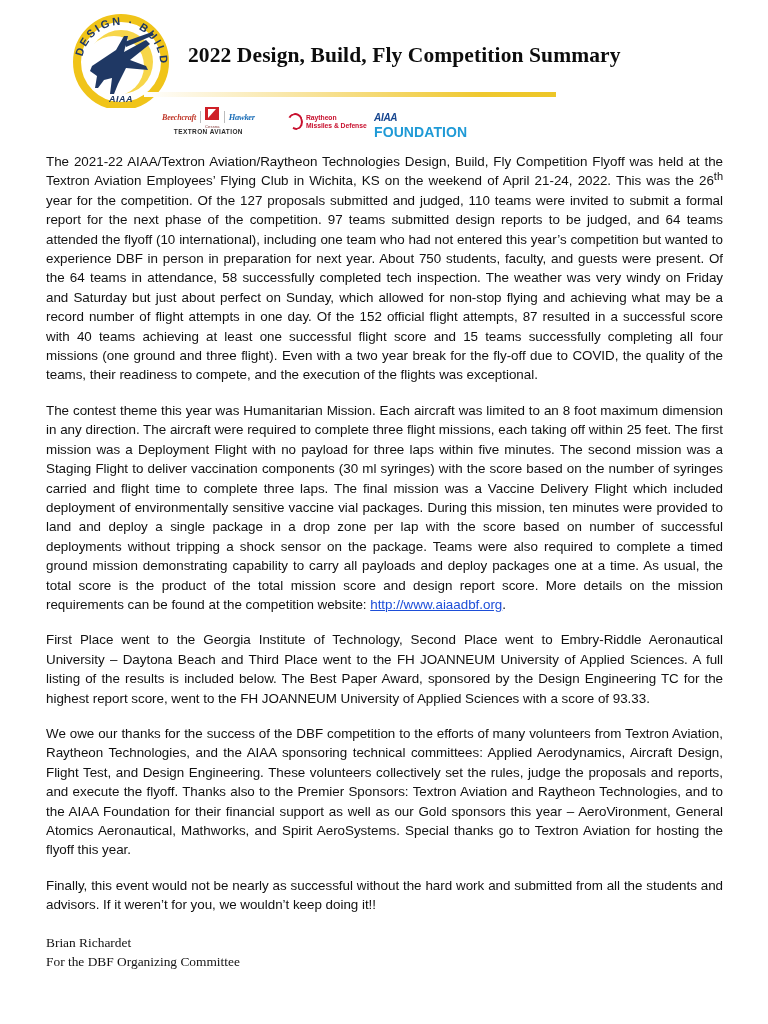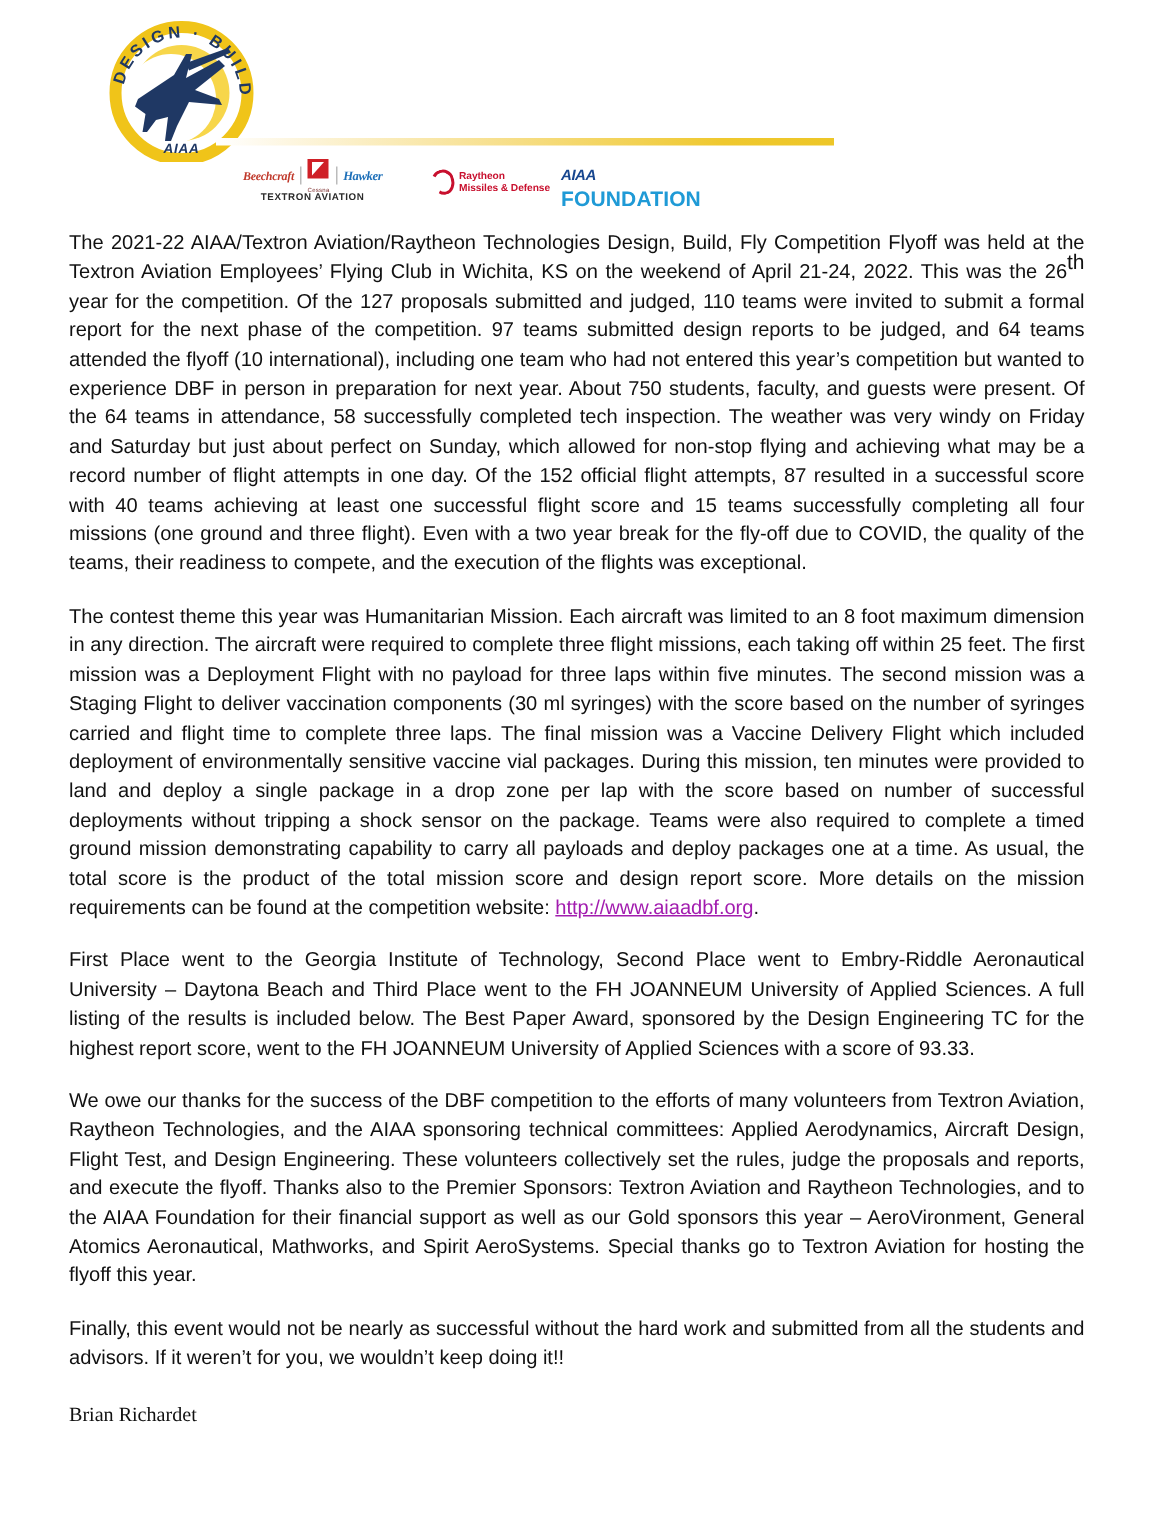--- a/index.html
+++ b/index.html
@@ -193,27 +193,27 @@
     line-height: 19.4px;
     text-align: justify;
     color: #111111;
     letter-spacing: -0.02px;
   }
   p.body-par:last-child { margin-bottom: 0; }
 
   .no-justify { text-align: left; }
 
   sup {
-    font-size: 14px;
+    font-size: 11px;
     vertical-align: super;
     line-height: 0;
   }
 
   a.weblink {
-    color: #a21caf;
+    color: #1d4ed8;
   }
 
   .signature {
     margin-top: 18px;
   }
   .signature div {
     font-family: Liberation Serif, serif;
     font-size: 13.4px;
     line-height: 19.4px;
     color: #111111;
@@ -245,20 +245,21 @@
           <path d="M 62,28 L 90,18 L 92,21 L 64,33 Z"></path>
         </g>
 
         <text font-family="Liberation Sans, sans-serif" font-size="11" font-weight="bold" fill="#1f3864" letter-spacing="2.2">
           <textPath href="#arcTop" startOffset="6%">DESIGN · BUILD · FLY</textPath>
         </text>
         <text x="59" y="88" text-anchor="middle" font-family="Liberation Sans, sans-serif" font-size="9" font-weight="bold" font-style="italic" fill="#1f3864" letter-spacing="0.5">AIAA</text>
       </svg>
     </div>
 
+    <div class="doc-title">2022 Design, Build, Fly Competition Summary</div>
 
     <div class="gold-rule"></div>
 
     <div class="sponsors">
 
       <div class="sp-textron">
         <div class="sp-row">
           <span class="beechcraft">Beechcraft</span>
           <span class="sp-div"></span>
           <span style="text-align:center;">
@@ -294,16 +295,17 @@
     <p class="body-par"><span>The contest theme this year was Humanitarian Mission. Each aircraft was limited to an 8 foot maximum dimension in any direction.  The aircraft were required to complete three flight missions, each taking off within 25 feet. The first mission was a Deployment Flight with no payload for three laps within five minutes. The second mission was a Staging Flight to deliver vaccination components (30 ml syringes) with the score based on the number of syringes carried and flight time to complete three laps. The final mission was a Vaccine Delivery Flight which included deployment of environmentally sensitive vaccine vial packages. During this mission, ten minutes were provided to land and deploy a single package in a drop zone per lap with the score based on number of successful deployments without tripping a shock sensor on the package. Teams were also required to complete a timed ground mission demonstrating capability to carry all payloads and deploy packages one at a time. As usual, the total score is the product of the total mission score and design report score. More details on the mission requirements can be found at the competition website: </span><a class="weblink" href="#">http://www.aiaadbf.org</a><span>.</span></p>
 
     <p class="body-par">First Place went to the Georgia Institute of Technology, Second Place went to Embry-Riddle Aeronautical University – Daytona Beach and Third Place went to the FH JOANNEUM University of Applied Sciences. A full listing of the results is included below. The Best Paper Award, sponsored by the Design Engineering TC for the highest report score, went to the FH JOANNEUM University of Applied Sciences with a score of 93.33.</p>
 
     <p class="body-par">We owe our thanks for the success of the DBF competition to the efforts of many volunteers from Textron Aviation, Raytheon Technologies, and the AIAA sponsoring technical committees: Applied Aerodynamics, Aircraft Design, Flight Test, and Design Engineering. These volunteers collectively set the rules, judge the proposals and reports, and execute the flyoff. Thanks also to the Premier Sponsors: Textron Aviation and Raytheon Technologies, and to the AIAA Foundation for their financial support as well as our Gold sponsors this year – AeroVironment, General Atomics Aeronautical, Mathworks, and Spirit AeroSystems. Special thanks go to Textron Aviation for hosting the flyoff this year.</p>
 
     <p class="body-par no-justify">Finally, this event would not be nearly as successful without the hard work and submitted from all the students and advisors. If it weren’t for you, we wouldn’t keep doing it!!</p>
 
     <div class="signature">
       <div>Brian Richardet</div>
+      <div>For the DBF Organizing Committee</div>
     </div>
 
   </div>
 </div>
 
 </body></html>

